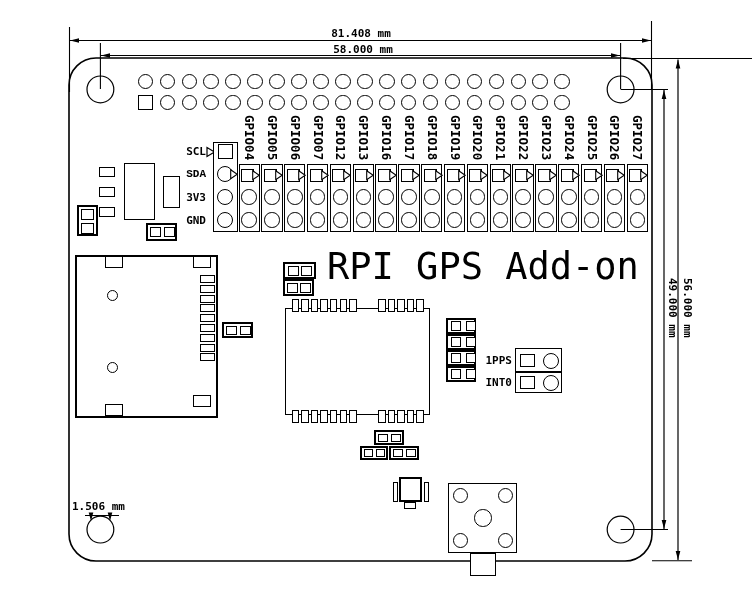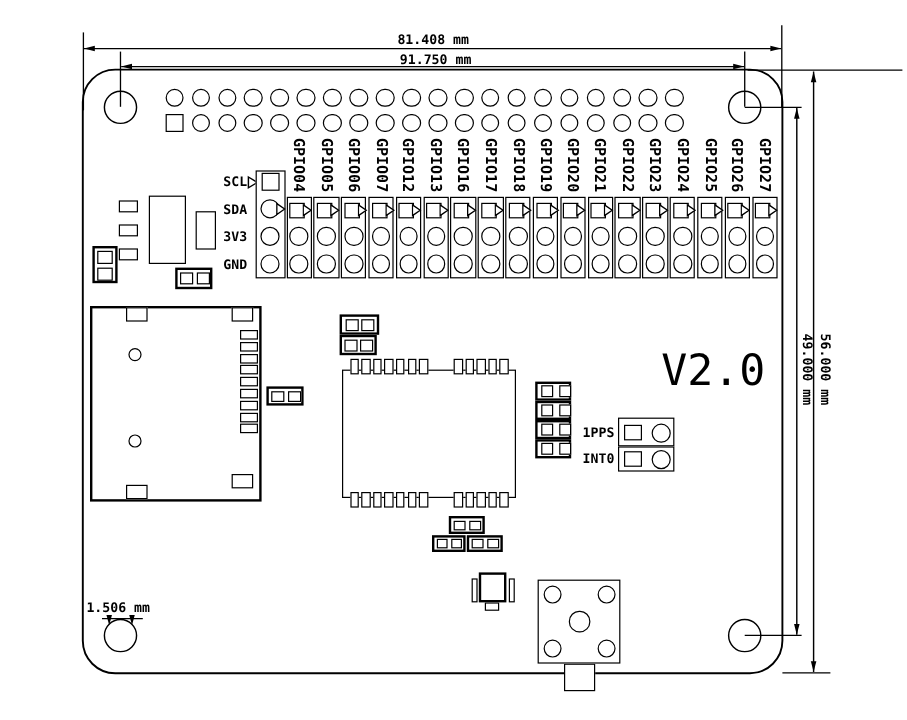--- a/index.html
+++ b/index.html
@@ -355,27 +355,27 @@
       <div class="comp round" style="left: 542.5px; top: 352.5px; width: 16px; height: 16px; border-width: 1.5px;"></div>
       <div class="comp round" style="left: 542.5px; top: 374.5px; width: 16px; height: 16px; border-width: 1.5px;"></div>
       <div class="comp round" style="left: 452.8px; top: 487.8px; width: 15.4px; height: 15.4px; border-width: 1.3px;"></div>
       <div class="comp round" style="left: 497.8px; top: 487.8px; width: 15.4px; height: 15.4px; border-width: 1.3px;"></div>
       <div class="comp round" style="left: 452.8px; top: 532.8px; width: 15.4px; height: 15.4px; border-width: 1.3px;"></div>
       <div class="comp round" style="left: 497.8px; top: 532.8px; width: 15.4px; height: 15.4px; border-width: 1.3px;"></div>
       <div class="comp round" style="left: 474.3px; top: 509.3px; width: 17.4px; height: 17.4px; border-width: 1.3px;"></div>
     </div>
 
   <div class="lbl dim ctr" style="left:329px;top:28px;width:64px;">81.408 mm</div>
-  <div class="lbl dim ctr" style="left:331px;top:43.5px;width:64px;">91.750 mm</div>
+  <div class="lbl dim ctr" style="left:331px;top:43.5px;width:64px;">58.000 mm</div>
   <div class="lbl dim rot" style="left:692.5px;top:278px;">56.000 mm</div>
   <div class="lbl dim rot" style="left:677.5px;top:278px;">49.000 mm</div>
   <div class="lbl dim" style="left:72px;top:501px;">1.506 mm</div>
 
   <div class="lbl rgt" style="left:176px;top:146px;width:30px;">SCL</div>
-  <div class="lbl rgt" style="left:176px;top:168.5px;width:30px;">SDA</div>
+  <div class="lbl rgt" style="left:176px;top:168.5px;width:30px;font-family:Liberation Mono, monospace;">SDA</div>
   <div class="lbl rgt" style="left:176px;top:191.5px;width:30px;">3V3</div>
   <div class="lbl rgt" style="left:176px;top:214.5px;width:30px;">GND</div>
 
   <div class="lbl rgt" style="left:472px;top:354.5px;width:40px;">1PPS</div>
   <div class="lbl rgt" style="left:472px;top:377px;width:40px;">INT0</div>
 
-  <div class="title t2">V2.0</div>
+  <div class="title t1">RPI GPS Add-on</div>
 </div>
 
 </body></html>

